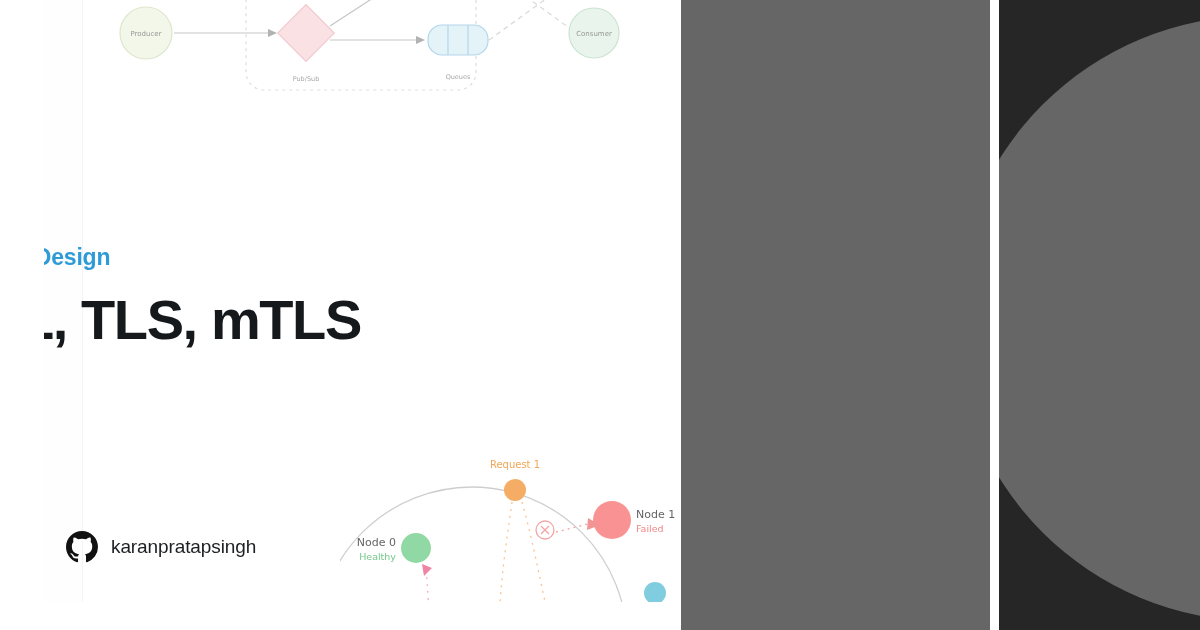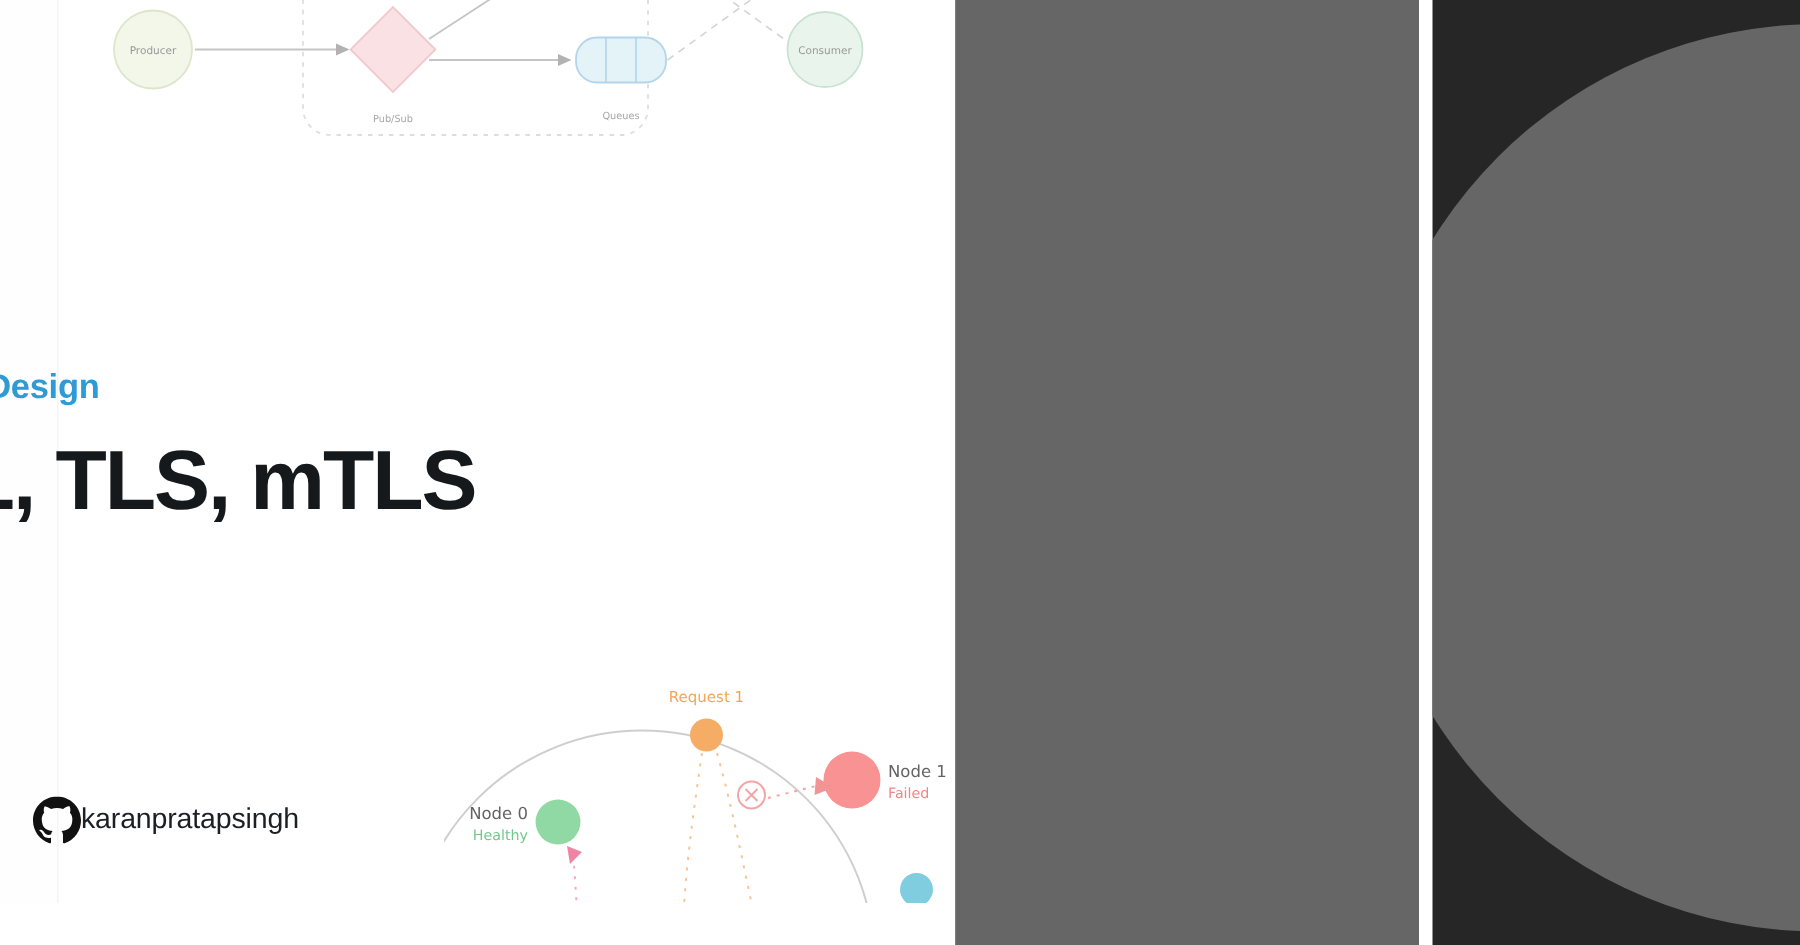--- a/index.html
+++ b/index.html
@@ -11,20 +11,21 @@
   }
   .stage{position:absolute;inset:0;display:flex;}
 
   
   .card{
     position:relative;
     width:637px;height:602px;
     background:#ffffff;
     overflow:hidden;
     flex:0 0 637px;
+    margin-left:44px;
   }
   .card-gutter{
     position:absolute;left:0;top:0;width:38px;height:630px;
     background:#fefefe;border-right:1px solid #f4f4f4;
   }
 
   
   .title-block{
     position:absolute;left:-96px;top:246px;width:520px;
   }
@@ -34,21 +35,21 @@
     white-space:nowrap;
   }
   .headline{
     font-size:56px;font-weight:700;letter-spacing:-1.4px;
     color:#15191c;line-height:1.05;margin:0;white-space:nowrap;
   }
 
   
   .attribution{
     position:absolute;left:22px;top:531px;
-    display:flex;align-items:center;
+    display:flex;align-items:center;gap:13px;
   }
   .gh-mark{width:32px;height:32px;display:block;}
   .gh-user{font-size:19px;color:#1c1f23;letter-spacing:-0.1px;}
 
   
   .diagram-top{
     position:absolute;left:72px;top:-52px;width:508px;height:150px;
     opacity:.88;
   }
   

